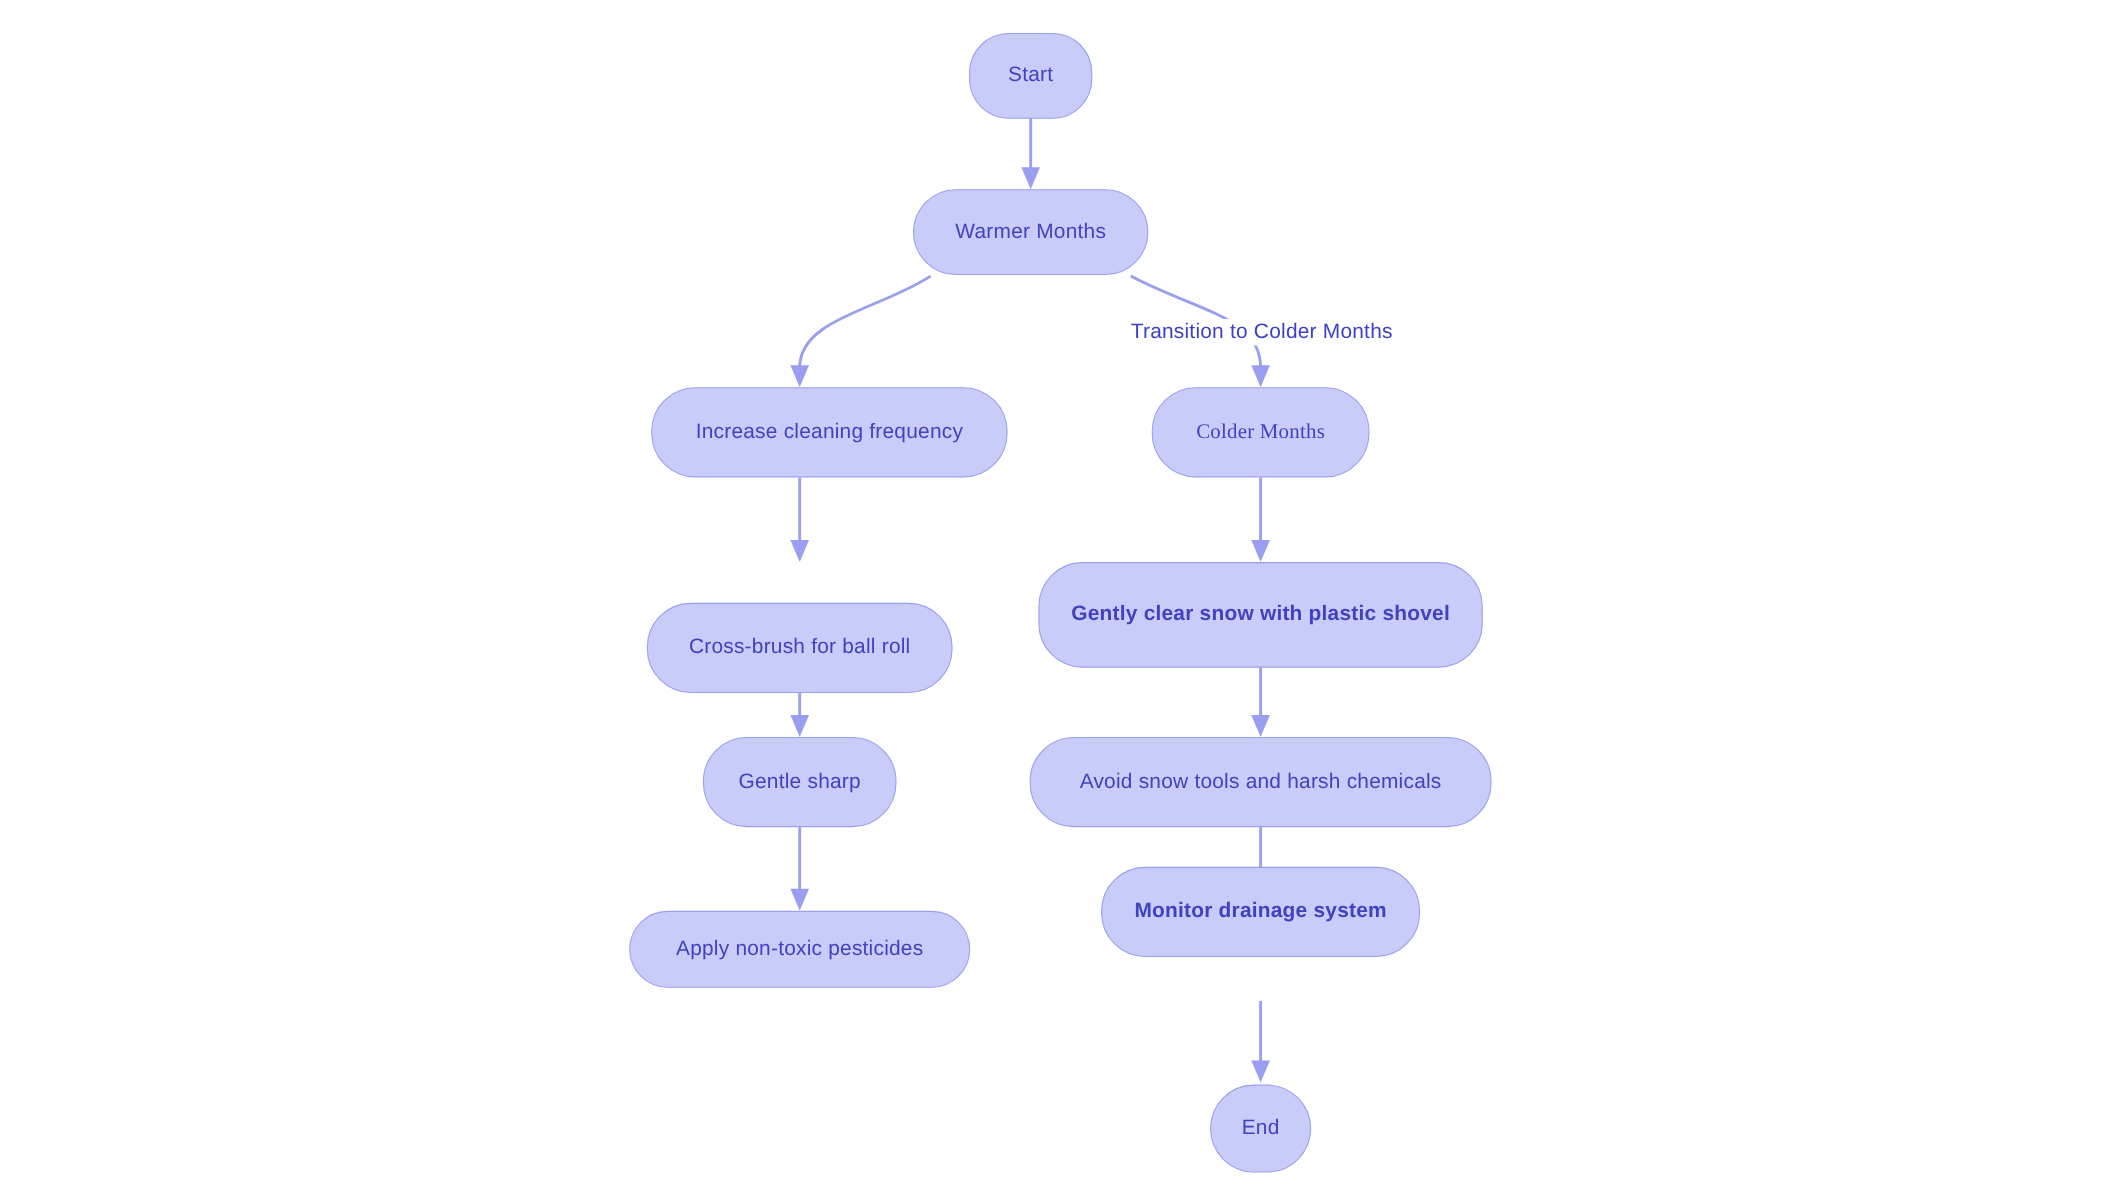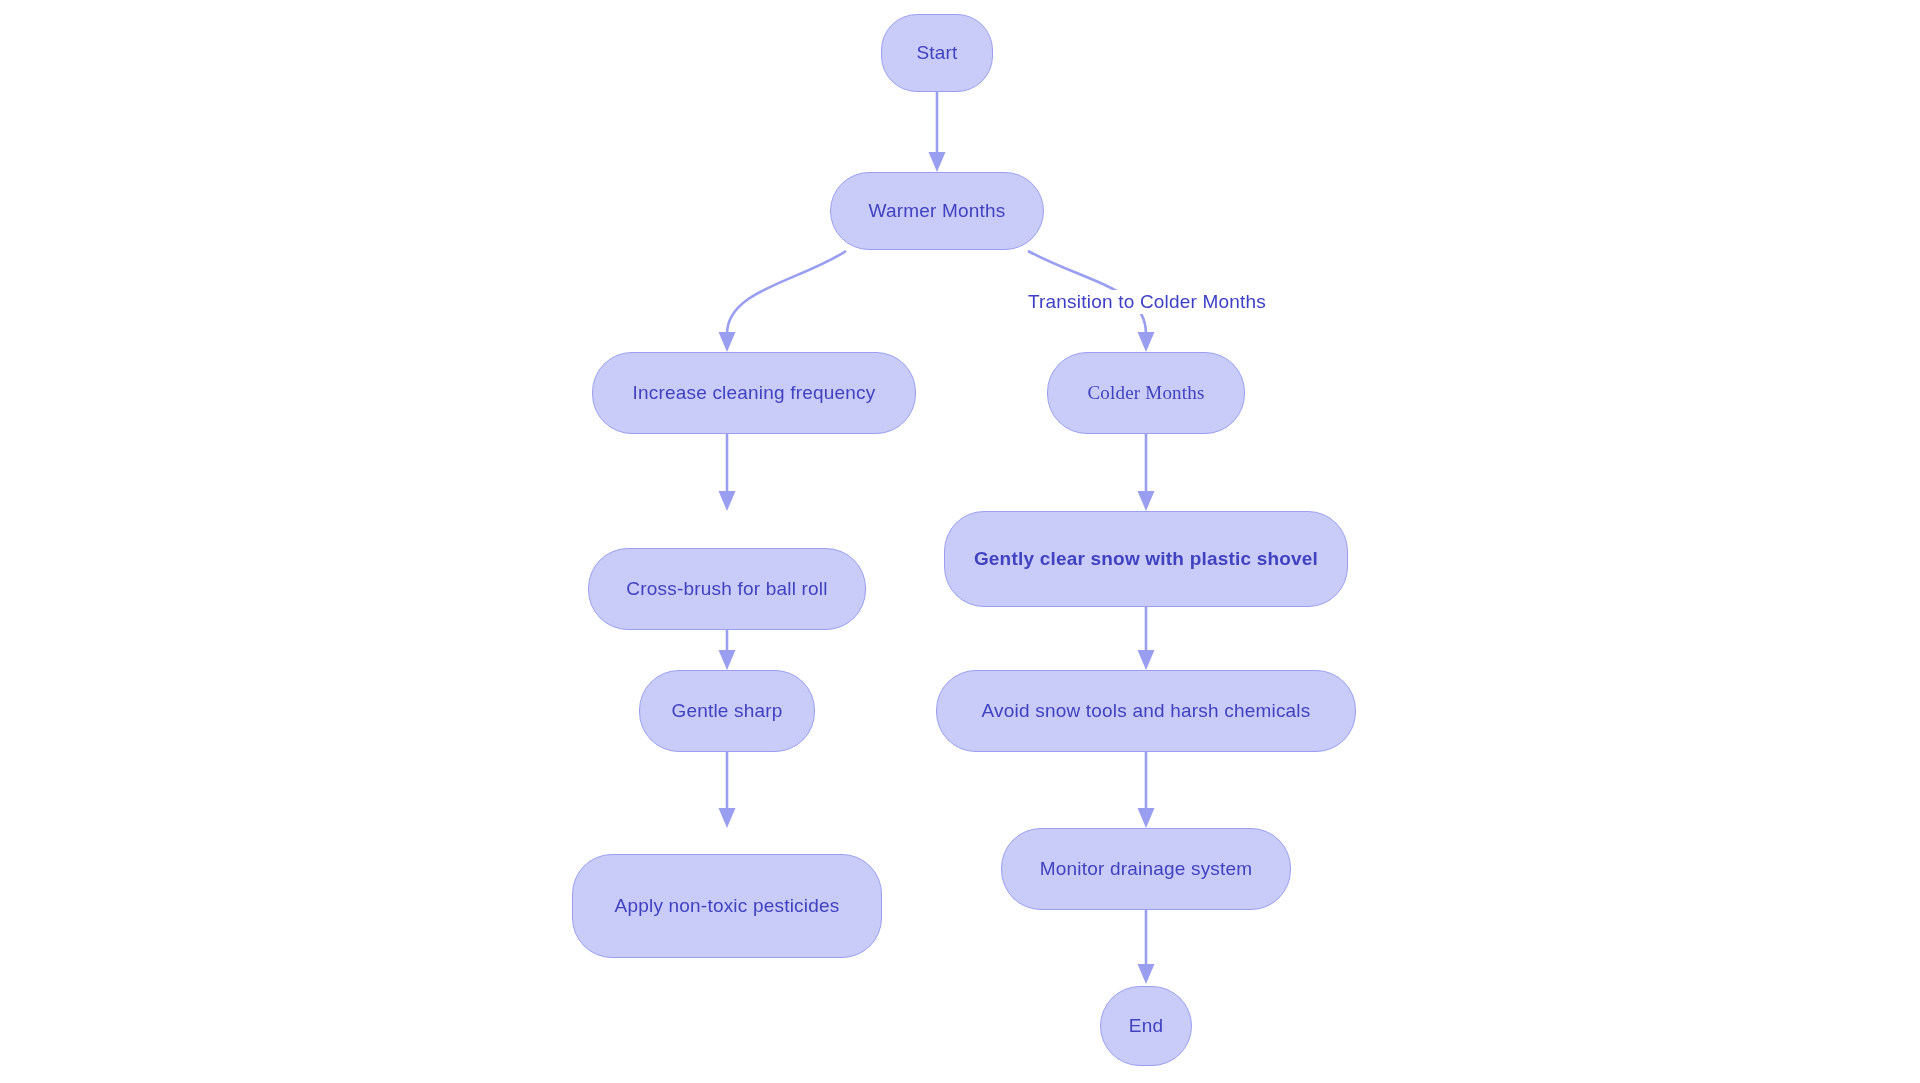--- a/index.html
+++ b/index.html
@@ -90,35 +90,35 @@
 
     <path class="edge-path" d="M 1146 752 L 1146 810"></path>
     <path class="arrow-head" d="M 1137.5 808 L 1154.5 808 L 1146 828 Z"></path>
 
     <path class="edge-path" d="M 1146 910 L 1146 966"></path>
     <path class="arrow-head" d="M 1137.5 964 L 1154.5 964 L 1146 984 Z"></path>
   </svg>
 
   <div class="edge-label" style="left:1147px; top:302px;">Transition to Colder Months</div>
 
-  <div class="node" style="left:881px; top:14px; width:112px; height:78px; border-radius:36px;">Start</div>
+  <div class="node" style="left:881px; top:30px; width:112px; height:78px; border-radius:36px;">Start</div>
 
   <div class="node" style="left:830px; top:172px; width:214px; height:78px; border-radius:39px;">Warmer Months</div>
 
   <div class="node" style="left:592px; top:352px; width:324px; height:82px;">Increase cleaning frequency</div>
 
   <div class="node" style="left:1047px; top:352px; width:198px; height:82px;font-family:Liberation Serif, serif;">Colder Months</div>
 
   <div class="node" style="left:588px; top:511px; width:278px; height:82px;margin-top:37px;">Cross-brush for ball roll</div>
 
   <div class="node" style="left:944px; top:511px; width:404px; height:96px;font-weight:bold;">Gently clear snow with plastic shovel</div>
 
   <div class="node" style="left:639px; top:670px; width:176px; height:82px;">Gentle sharp</div>
 
   <div class="node" style="left:936px; top:670px; width:420px; height:82px;">Avoid snow tools and harsh chemicals</div>
 
-  <div class="node" style="left:572px; top:828px; width:310px; height:104px;margin-top:26px;">Apply non-toxic pesticides</div>
+  <div class="node" style="left:572px; top:828px; width:310px; height:70px;">Apply non-toxic pesticides</div>
 
-  <div class="node" style="left:1001px; top:828px; width:290px; height:82px;">Monitor drainage system</div>
+  <div class="node" style="left:1001px; top:788px; width:290px; height:82px;font-weight:bold;">Monitor drainage system</div>
 
   <div class="node" style="left:1100px; top:986px; width:92px; height:80px; border-radius:40px;">End</div>
 
 </div>
 
 </body></html>

